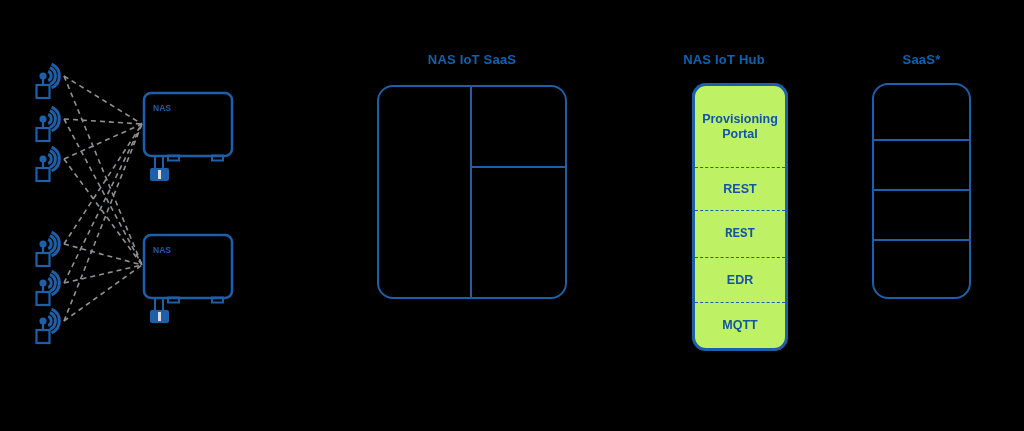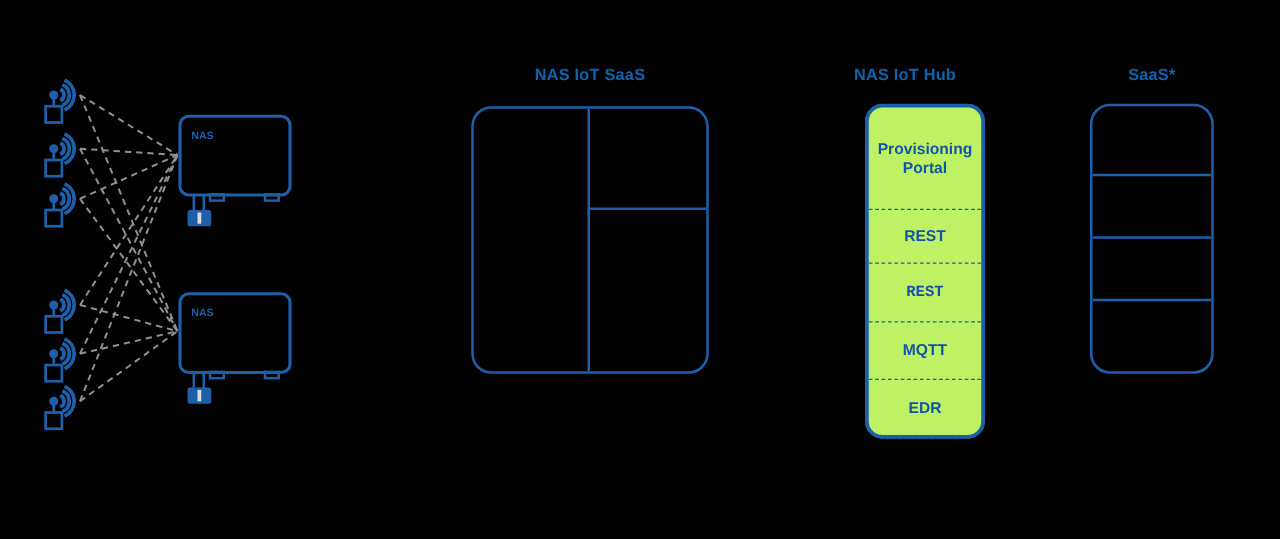--- a/index.html
+++ b/index.html
@@ -176,25 +176,25 @@
   <div class="hub-box">
     <div class="hub-row hub-row-1">
       <span>Provisioning Portal</span>
     </div>
     <div class="hub-row hub-row-2">
       <span>REST</span>
     </div>
     <div class="hub-row hub-row-3">
       <span>REST</span>
     </div>
+    <div class="hub-row hub-row-5">
+      <span>EDR</span>
+    </div>
     <div class="hub-row hub-row-4">
       <span>MQTT</span>
-    </div>
-    <div class="hub-row hub-row-5">
-      <span>EDR</span>
     </div>
   </div>
 
   <div class="saas-box">
     <div class="saas-row saas-row-1"></div>
     <div class="saas-row saas-row-2"></div>
     <div class="saas-row saas-row-3"></div>
     <div class="saas-row saas-row-4"></div>
   </div>
 

